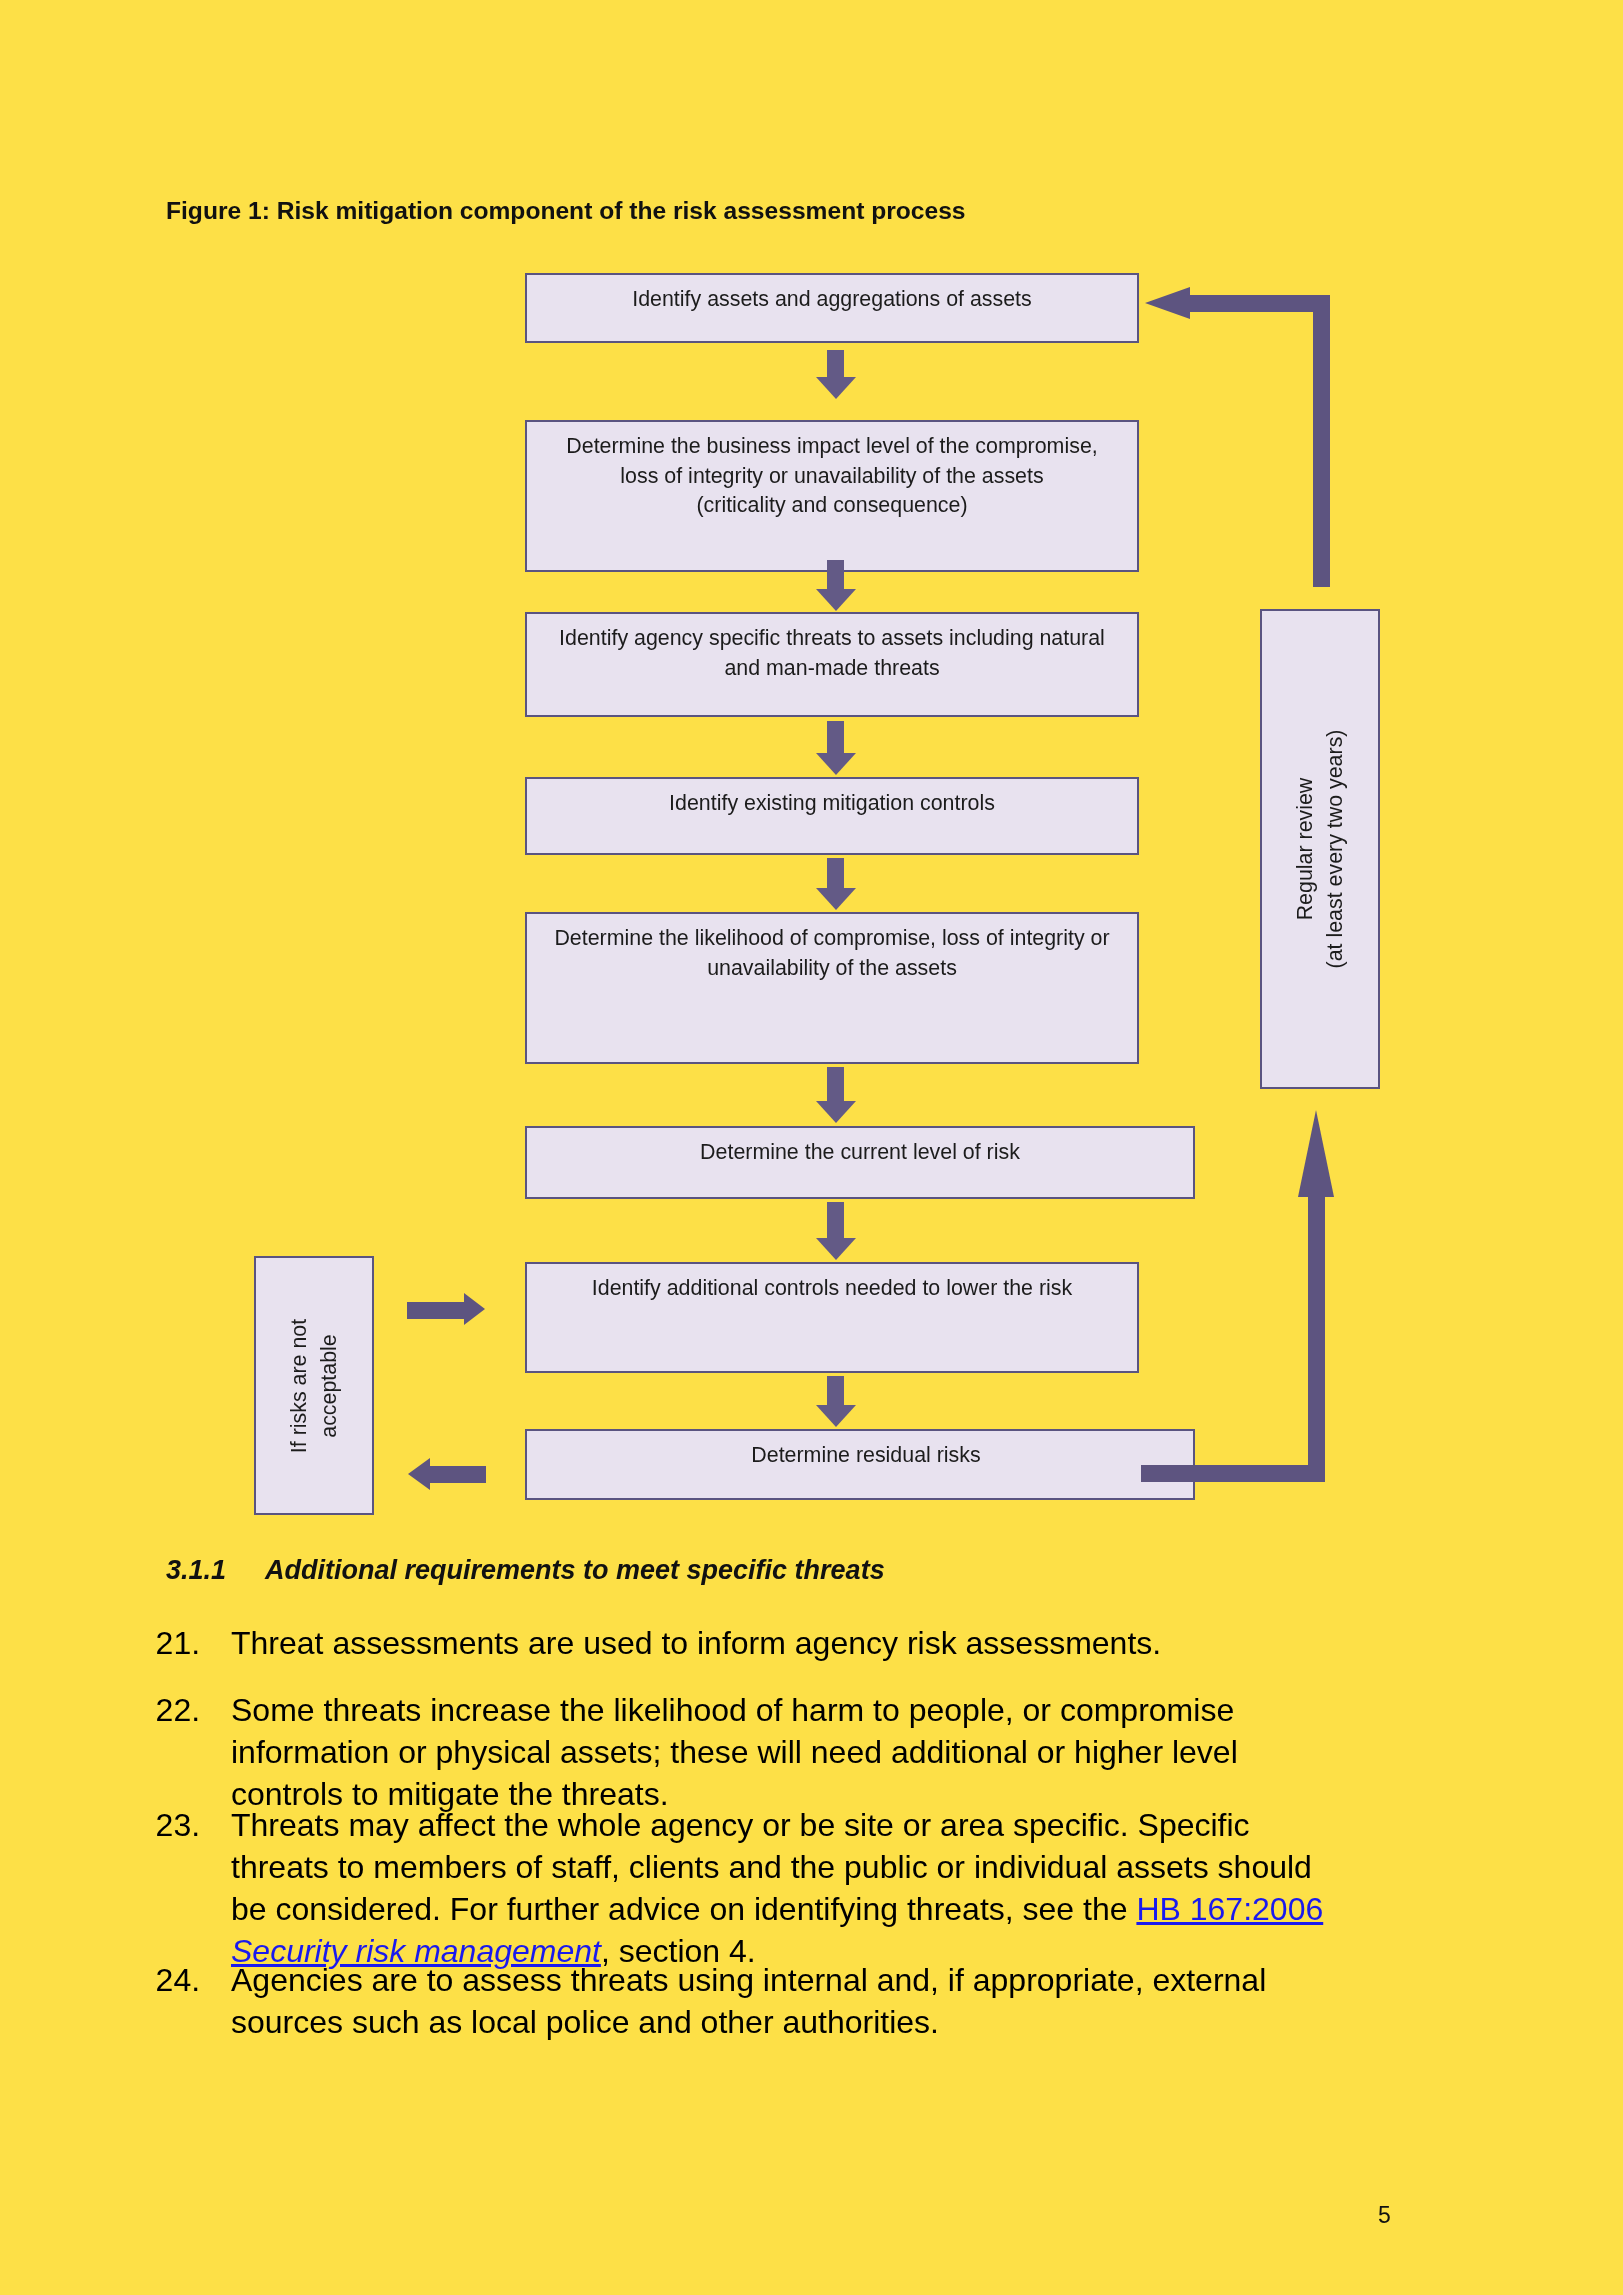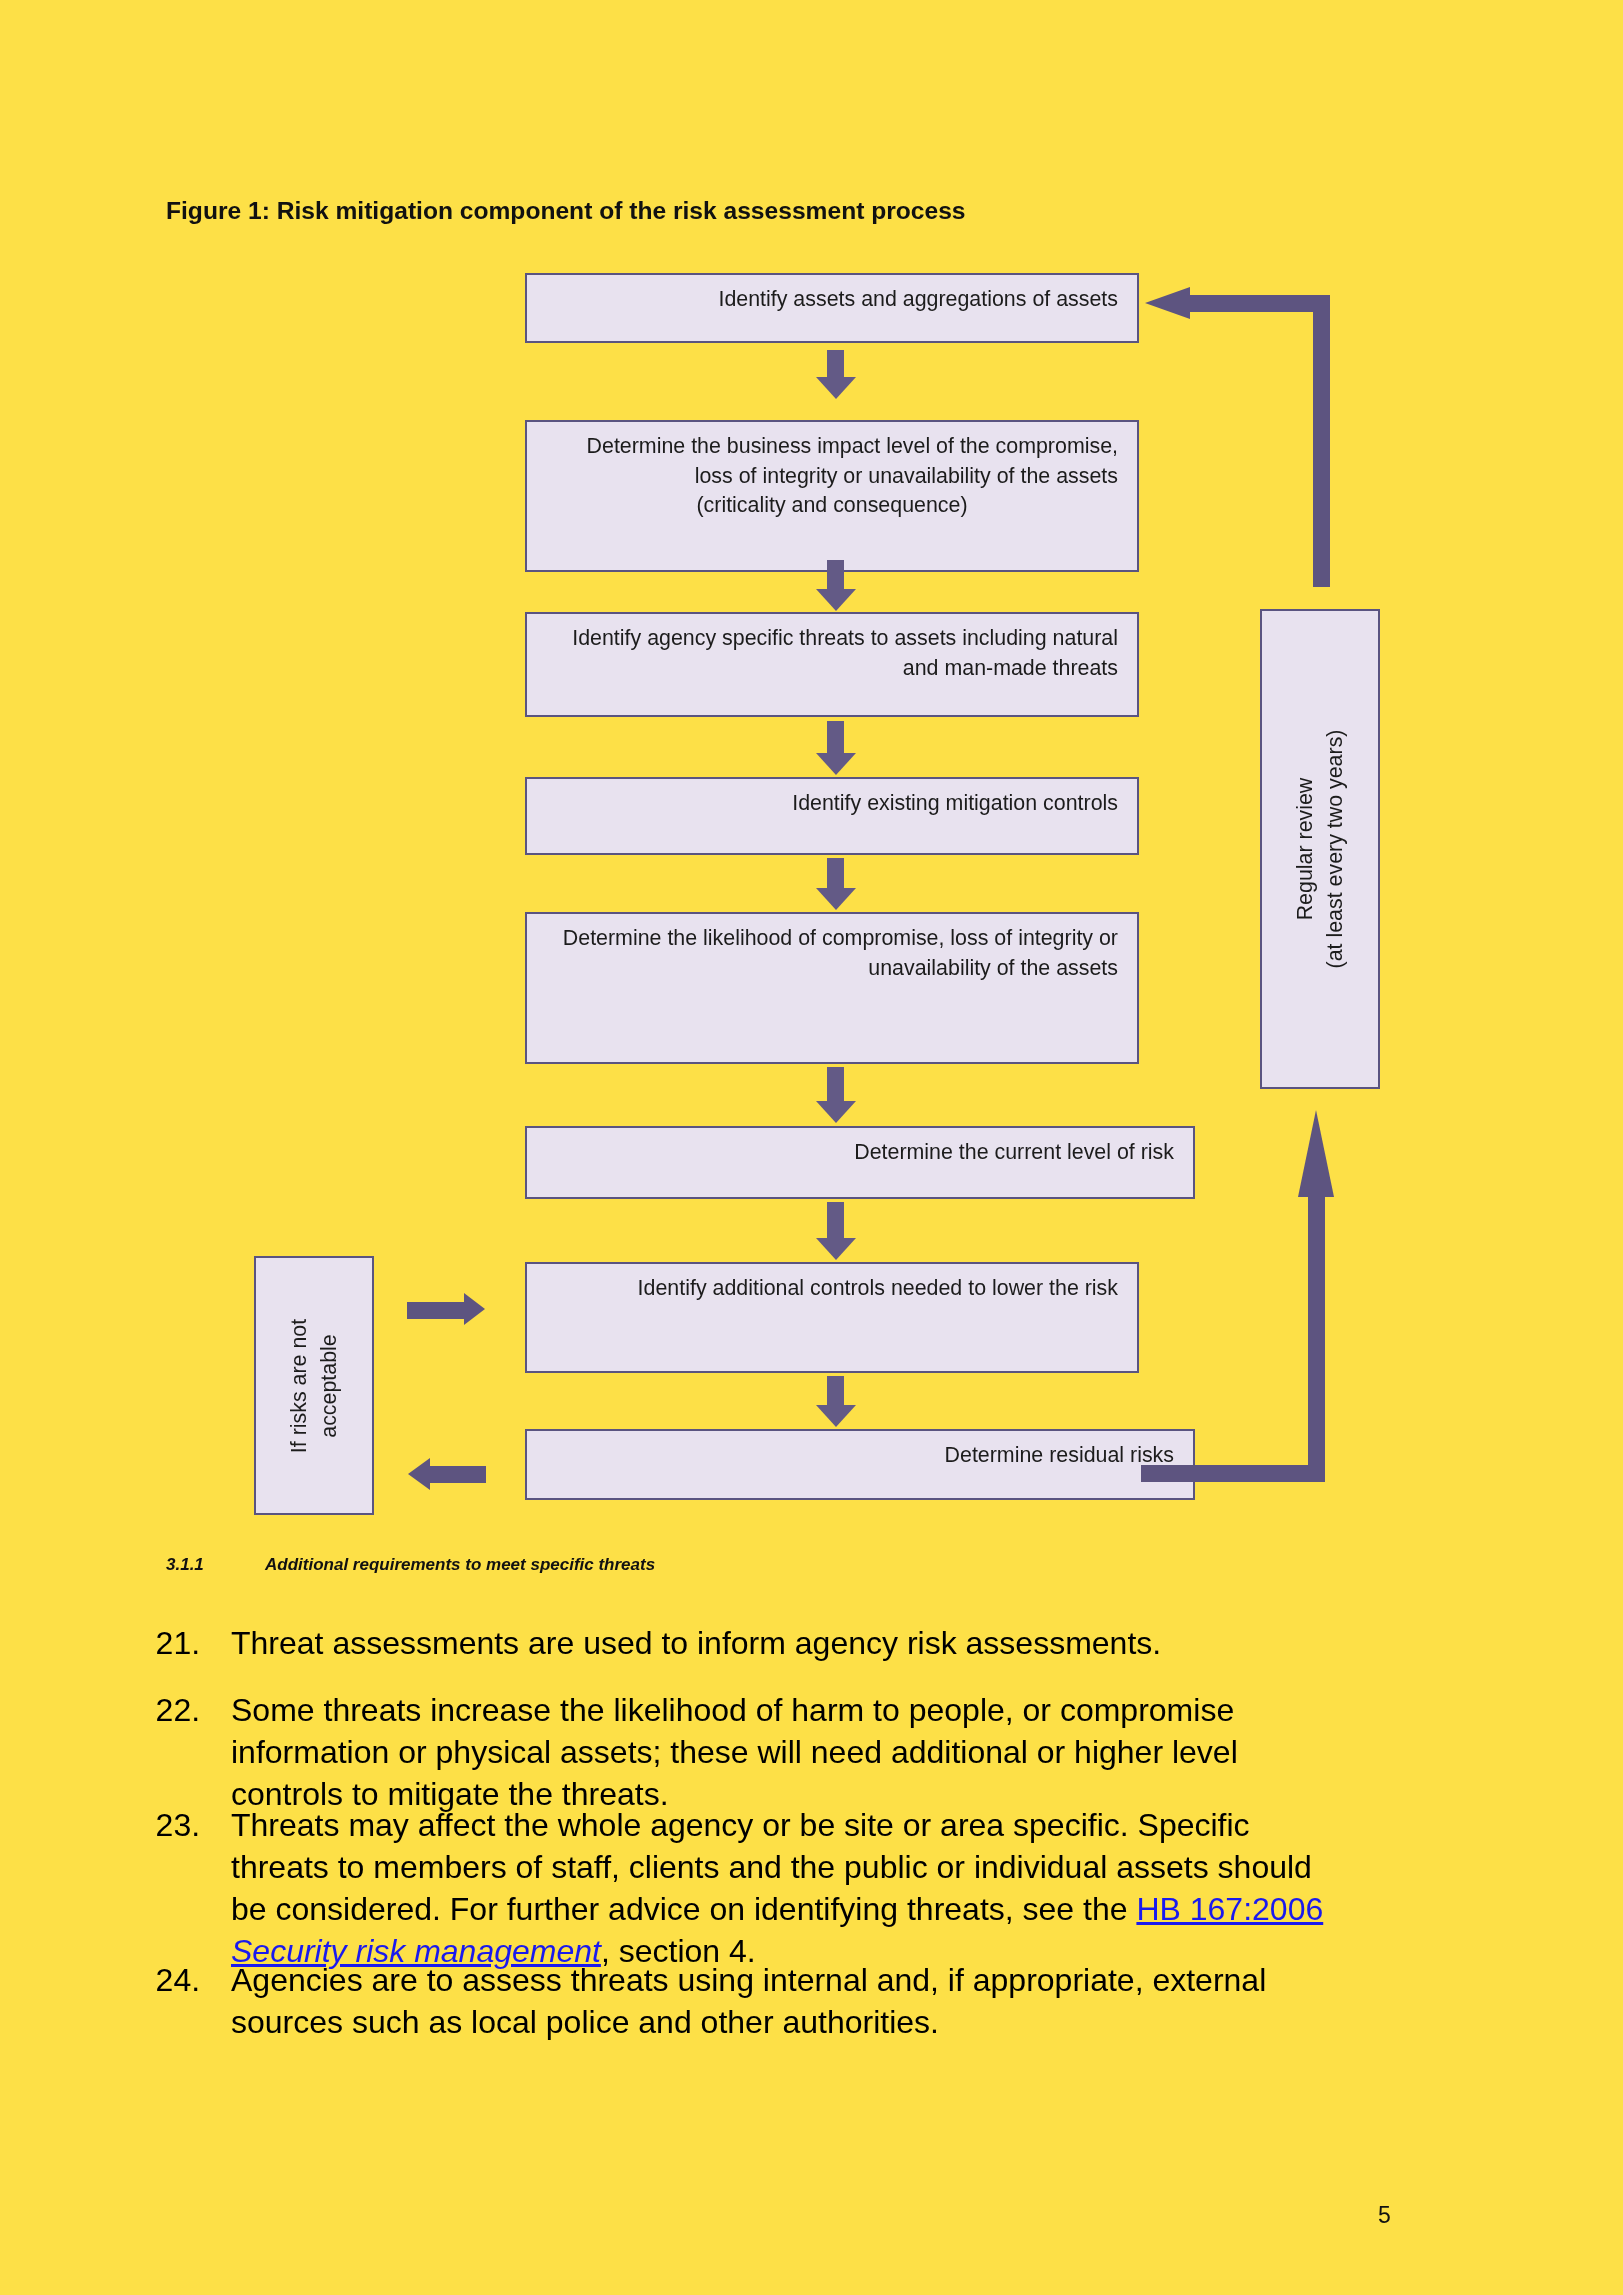--- a/index.html
+++ b/index.html
@@ -17,21 +17,21 @@
   }
   
   .fbox{
     position:absolute;
     background:#e8e2ef;
     border:2.4px solid #5a5480;
     box-sizing:border-box;
     font-size:21.4px;line-height:1.38;color:#1c1c1c;
     text-align:center;
   }
-  .fbox .lbl{display:block;padding:10.3px 19px 0 19px;text-align:right;}
+  .fbox .lbl{display:block;padding:10.3px 19px 0 19px;}
   .fbox .lbl2{display:block;padding:0 19px;}
   
   .vtext{
     position:absolute;left:50%;top:50%;
     transform:translate(-50%,-50%) rotate(-90deg);
     text-align:center;line-height:1.42;white-space:nowrap;
   }
   .vtext span{display:block;}
   
   .varrow{
@@ -62,21 +62,21 @@
   }
   .head-up{
     position:absolute;width:0;height:0;
     border-left:18px solid transparent;
     border-right:18px solid transparent;
     border-bottom:87px solid #5d5480;
   }
   
   .sec-head{
     position:absolute;left:166px;top:1555px;
-    font-size:17px;font-weight:bold;font-style:italic;color:#111;
+    font-size:27px;font-weight:bold;font-style:italic;color:#111;
     display:flex;
   }
   .sec-head .num{width:99px;flex:0 0 auto;}
   .para{
     position:absolute;left:154px;width:1189px;
     font-size:32px;line-height:42px;color:#000;
   }
   .para .num{position:absolute;left:1.6px;top:0;}
   .para .body{margin-left:77px;}
   .doc-link{color:#1a1aee;text-decoration:underline;cursor:pointer;}

